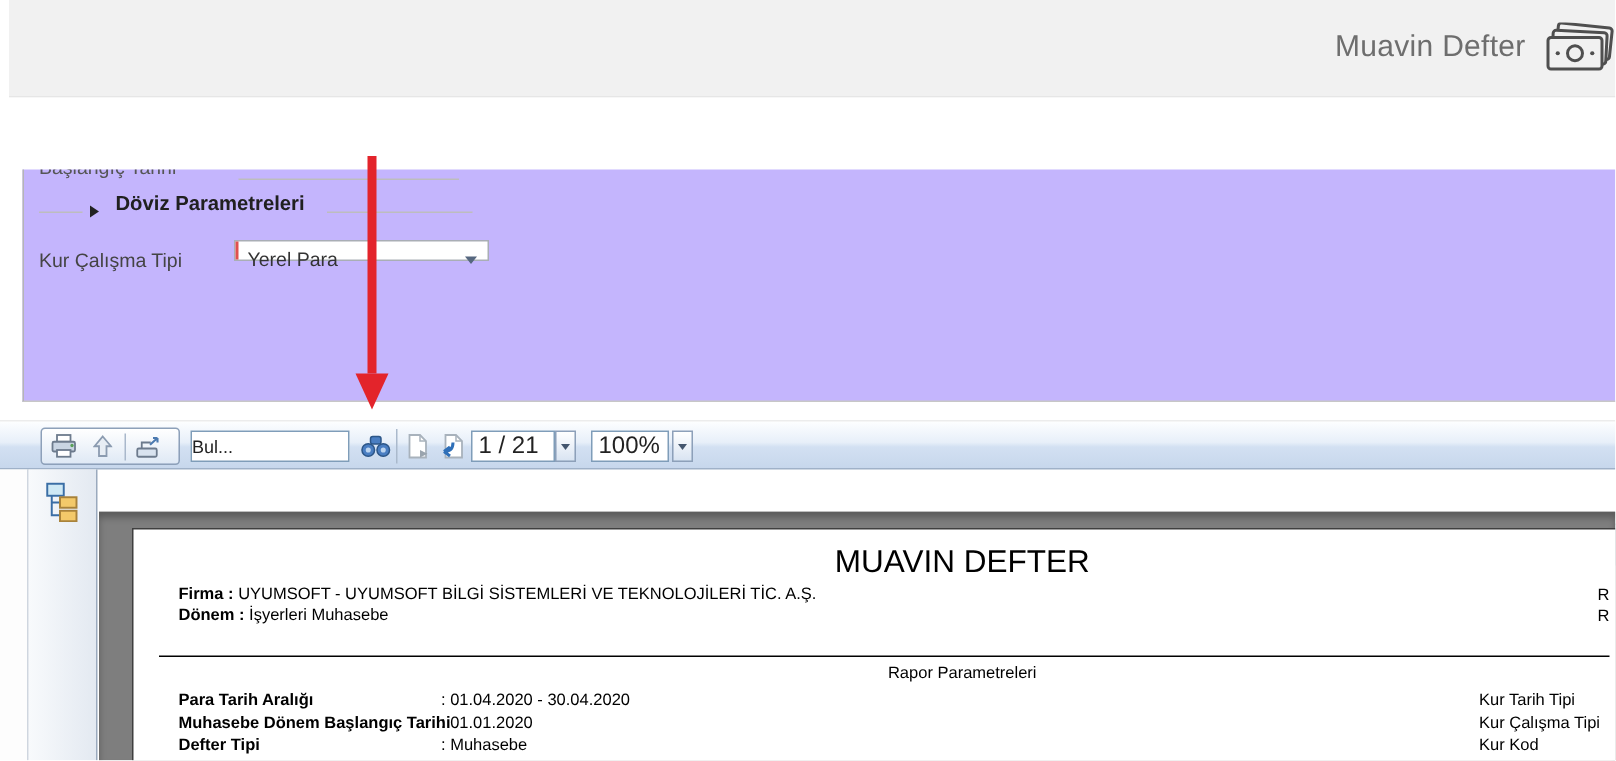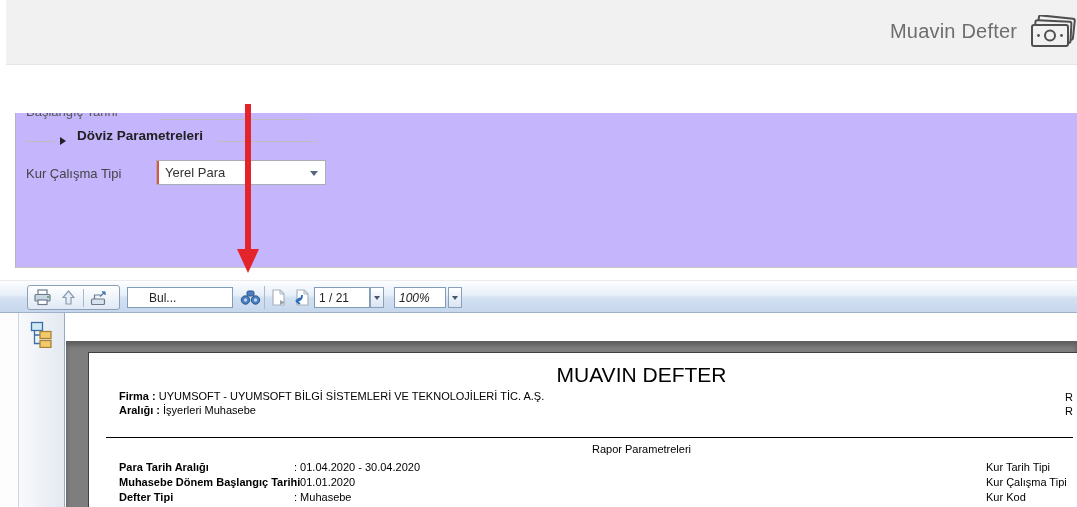--- a/index.html
+++ b/index.html
@@ -20,43 +20,43 @@
 
   
   .form-panel { position:absolute; left:15px; top:113px; width:1062px; height:155px; background:#c4b5fd; border-left:1px solid #b5b5b5; border-bottom:1px solid #c7c7c7; overflow:hidden; }
   .clipped-label { position:absolute; left:10px; top:-9px; font-size:13px; color:#555; }
   .clipped-underline { position:absolute; left:143px; top:-15px; width:147px; height:22px; border-bottom:1px solid #bdbdbd; }
   .sec-dash-l { position:absolute; left:10px; top:28px; width:29px; border-top:1px solid #bdbdbd; }
   .sec-arrow { position:absolute; left:44px; top:24px; width:0; height:0; border-top:4.5px solid transparent; border-bottom:4.5px solid transparent; border-left:6.5px solid #222; }
   .sec-title { position:absolute; left:61px; top:15px; font-size:13.5px; font-weight:bold; color:#202020; }
   .sec-dash-r { position:absolute; left:202px; top:28px; width:97px; border-top:1px solid #bdbdbd; }
   .fld-label { position:absolute; left:10px; top:53px; font-size:13px; color:#444; }
-  .dropdown { position:absolute; left:140px; top:47px; width:170px; height:25px; border:1px solid #a9aeb5; background:#fff; cursor:pointer; }
+  .dropdown { position:absolute; left:140px; top:47px; width:170px; height:14px; border:1px solid #a9aeb5; background:#fff; cursor:pointer; }
   .dropdown .req { position:absolute; left:0; top:0; width:2px; height:100%; background:#e0504f; }
   .dropdown .val { position:absolute; left:8px; top:4px; font-size:13px; color:#333; }
   .dd-caret { position:absolute; right:7px; top:10px; width:0; height:0; border-left:4px solid transparent; border-right:4px solid transparent; border-top:5px solid #56677f; }
 
   
   .red-arrow { position:absolute; left:237px; top:104px; z-index:60; pointer-events:none; }
   .red-arrow .shaft { width:6px; height:145px; background:#e3242b; margin-left:8px; }
   .red-arrow .head { width:0; height:0; border-left:11px solid transparent; border-right:11px solid transparent; border-top:24px solid #e3242b; }
 
   
   .viewer-toolbar { position:absolute; left:0; top:280px; width:1077px; height:33px;
     background:linear-gradient(#fdfeff, #e7eff9 45%, #d2e0f2 55%, #c7d7ec);
     border-top:1px solid #ececec; border-bottom:1px solid #9fb1c8; }
   .btn-group { position:absolute; left:27px; top:4px; width:93px; height:25px; border:1px solid #8da0b9; border-radius:3px;
     background:linear-gradient(#ffffff,#dfe9f5); display:flex; align-items:center; padding:0 3px; gap:3px; }
   .vt-btn { display:flex; align-items:center; justify-content:center; width:23px; height:21px; cursor:pointer; }
   .vt-sep { width:1px; height:18px; background:#a9b8cb; }
-  .search-input { position:absolute; left:127px; top:6px; width:106px; height:21px; border:1px solid #7f9db9; font-size:12px; padding:0 21px; color:#222; font-family:"Liberation Sans",sans-serif; }
+  .search-input { position:absolute; left:127px; top:6px; width:106px; height:21px; border:1px solid #7f9db9; font-size:12px; padding:0 0; color:#222; font-family:"Liberation Sans",sans-serif; }
   .bino-btn { position:absolute; left:239px; top:6px; width:22px; height:21px; display:flex; align-items:center; justify-content:center; cursor:pointer; }
   .vt-divider { position:absolute; left:264px; top:5px; height:23px; border-left:1px solid #aab9cc; }
   .pg-btn { position:absolute; top:6px; width:20px; height:21px; display:flex; align-items:center; justify-content:center; cursor:pointer; }
-  .combo-box { position:absolute; top:6px; height:21px; border:1px solid #7f9db9; background:#fff; font-size:12px; padding:0 4px; color:#222; font-family:"Liberation Sans",sans-serif; }
+  .combo-box { position:absolute; top:6px; height:21px; border:1px solid #7f9db9; background:#fff; font-size:16px; padding:0 4px; color:#222; font-family:"Liberation Sans",sans-serif; }
   .combo-dd { position:absolute; top:6px; width:14px; height:21px; border:1px solid #8da0b9; background:linear-gradient(#ffffff,#d9e4f2); display:flex; align-items:center; justify-content:center; cursor:pointer; }
   .combo-dd b { width:0; height:0; border-left:3.5px solid transparent; border-right:3.5px solid transparent; border-top:4.5px solid #44566e; }
 
   
   .viewer-body { position:absolute; left:0; top:313px; width:1077px; height:194px; }
   .left-gutter { position:absolute; left:0; top:0; width:18px; height:100%; background:#fdfdfd; }
   .docmap-sidebar { position:absolute; left:18px; top:0; width:47px; height:100%;
     background:linear-gradient(to right, #f8fafc, #e3e9f1); border-right:1px solid #9aa9bd; border-left:1px solid #cfd6df; }
   .docmap-btn { position:absolute; left:8px; top:6px; width:30px; height:30px; display:flex; align-items:center; justify-content:center; cursor:pointer; }
   .tab-strip { position:absolute; left:66px; top:0; width:1011px; height:28px; background:#b7c7db; border-top:1px solid #93a5bc;margin-top:36px; }
@@ -270,21 +270,21 @@
         <path d="M12 1 V5 H16" fill="none" stroke="#a8b2bc" stroke-width="1"></path>
         <path d="M10 6 Q10 12 4 12 M4 12 L8 9 M4 12 L8 15" fill="none" stroke="#2f6fb8" stroke-width="2"></path>
       </svg>
     </div>
 
     <input class="combo-box" style="left: 314px; width: 56px;" value="1 / 21">
     <div class="combo-dd" style="left:370px">
         <b></b>
       </div>
 
-    <input class="combo-box" style="left: 394px; width: 52px; font-style: italic;" value="100%">
+    <input class="combo-box" style="left: 394px; width: 52px;" value="100%">
     <div class="combo-dd" style="left:448px">
         <b></b>
       </div>
   </div>
 
   <div class="viewer-body">
     <div class="left-gutter"></div>
 
     <div class="docmap-sidebar">
       <div class="docmap-btn">
@@ -306,21 +306,21 @@
     <div class="page-area">
       <div class="page">
 
         <div class="rpt-title">MUAVIN DEFTER</div>
 
         <div class="rpt-row" style="top:37px">
           <b>Firma :</b>
           <span>UYUMSOFT - UYUMSOFT BİLGİ SİSTEMLERİ VE TEKNOLOJİLERİ TİC. A.Ş.</span>
         </div>
         <div class="rpt-row" style="top:51px">
-          <b>Aralığı :</b>
+          <b>Dönem :</b>
           <span>İşyerleri Muhasebe</span>
         </div>
 
         <div class="rpt-frag" style="top:38px">R</div>
         <div class="rpt-frag" style="top:52px">R</div>
 
         <div class="rpt-hr"></div>
         <div class="rpt-params-title">Rapor Parametreleri</div>
 
         <div class="rpt-param-label" style="top:108px">Para Tarih Aralığı</div>

